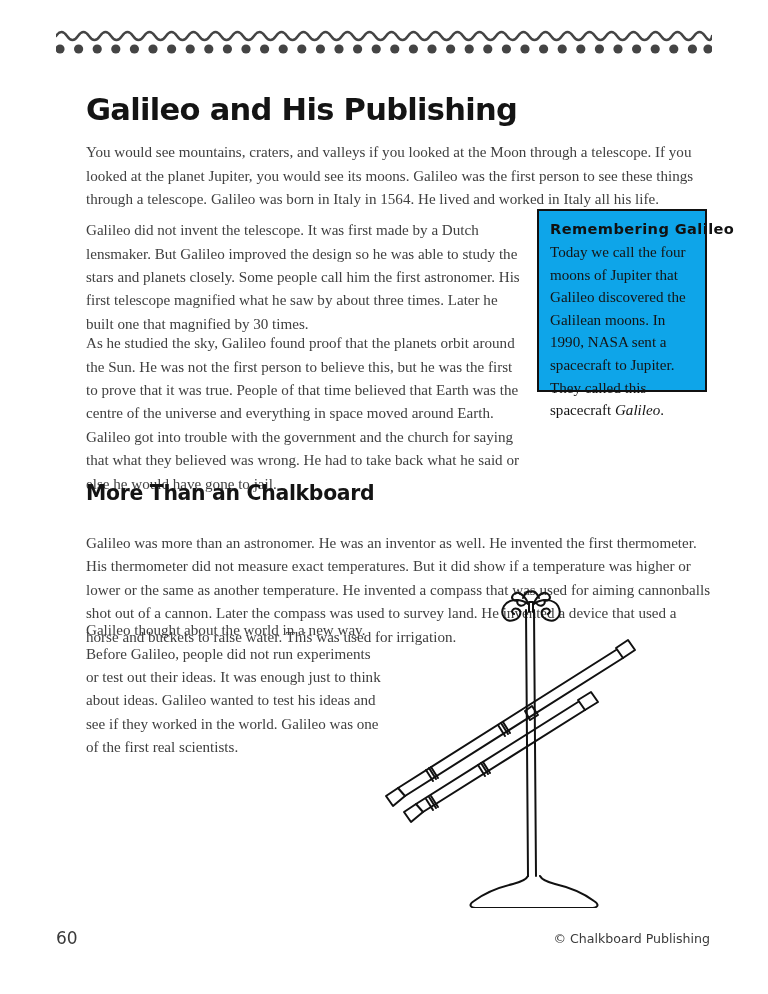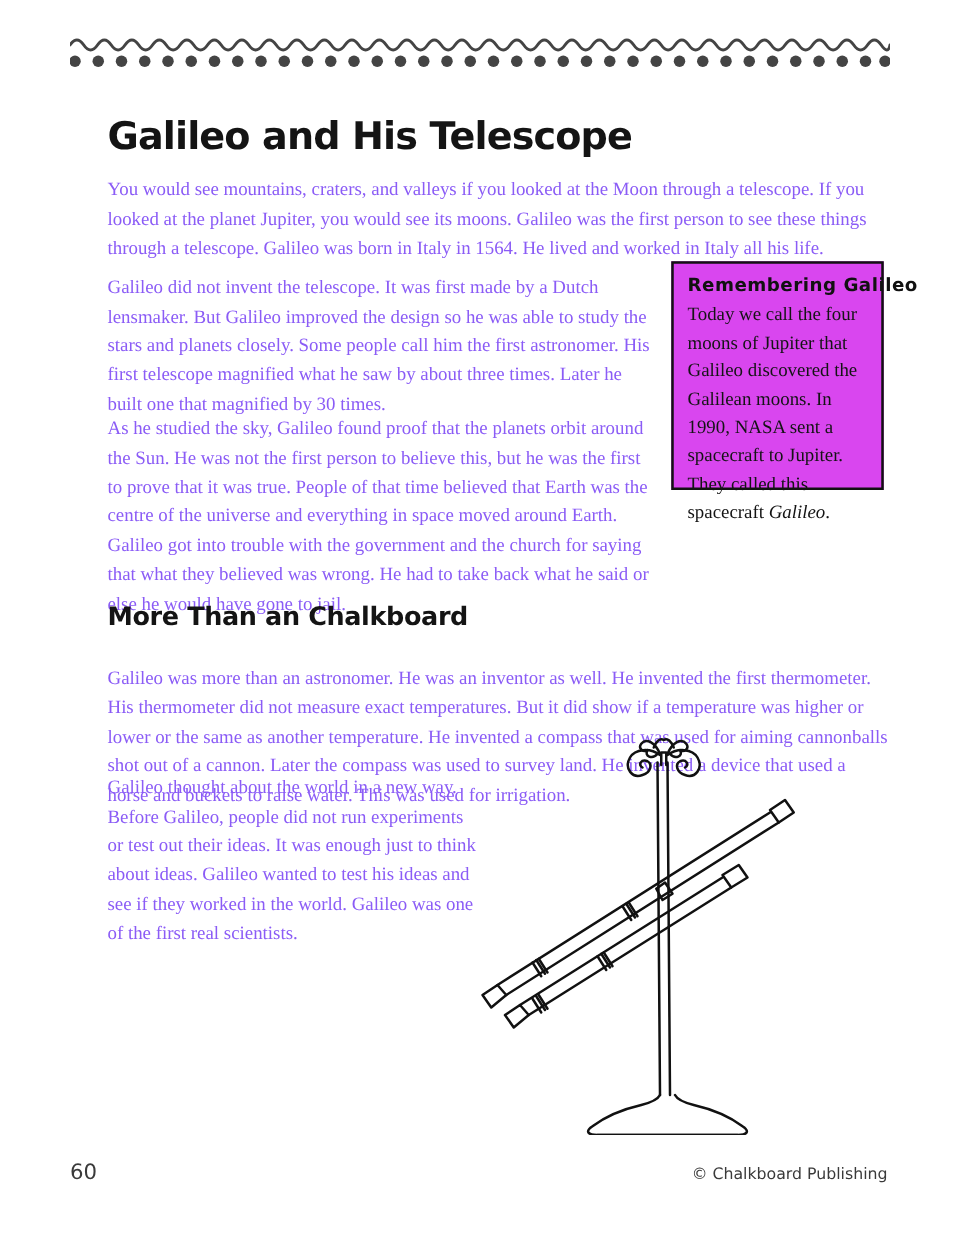--- a/index.html
+++ b/index.html
@@ -39,39 +39,39 @@
     color: #141414;
     white-space: nowrap;
   }
 
   
   .para {
     position: absolute;
     font-family: "Liberation Serif", serif;
     font-size: 15.1px;
     line-height: 23.4px;
-    color: #8b5cf6;
+    color: #404040;
     text-align: left;
   }
   #para-1 { left: 86px; top: 126px; width: 626px; }
   #para-2 { left: 86px; top: 204px; width: 438px; }
   #para-3 { left: 86px; top: 317px; width: 438px; }
   #para-4 { left: 86px; top: 492px; width: 626px; margin-top: 40px; }
   #para-5 { left: 86px; top: 604px; width: 300px; }
 
   
   .sidebar-box {
     position: absolute;
     left: 537px;
     top: 209px;
     width: 170px;
     height: 183px;
     border: 2px solid #111111;
     box-sizing: border-box;
-    background: #d946ef;
+    background: #0ea5e9;
     padding: 9px 11px 0 11px;
   }
   .sidebar-heading {
     font-family: "DejaVu Sans", sans-serif;
     font-weight: 700;
     font-size: 14.6px;
     letter-spacing: 0.4px;
     color: #111111;
     margin: 0 0 4px 0;
     white-space: nowrap;
@@ -181,21 +181,21 @@
         <circle cx="562" cy="23" r="4.6"></circle>
           <circle cx="580.6" cy="23" r="4.6"></circle>
           <circle cx="599.2" cy="23" r="4.6"></circle>
         <circle cx="617.8" cy="23" r="4.6"></circle>
           <circle cx="636.4" cy="23" r="4.6"></circle>
           <circle cx="652" cy="23" r="4.6"></circle>
       </g>
     </svg>
   </div>
 
-  <h1 class="page-title">Galileo and His Telescope</h1>
+  <h1 class="page-title">Galileo and His Publishing</h1>
 
   <p class="para" id="para-1">You would see mountains, craters, and valleys if you looked at the Moon through a telescope. If you looked at the planet Jupiter, you would see its moons. Galileo was the first person to see these things through a telescope. Galileo was born in Italy in 1564. He lived and worked in Italy all his life.</p>
   <p class="para" id="para-2">Galileo did not invent the telescope. It was first made by a Dutch lensmaker. But Galileo improved the design so he was able to study the stars and planets closely. Some people call him the first astronomer. His first telescope magnified what he saw by about three times. Later he built one that magnified by 30 times.</p>
   <p class="para" id="para-3">As he studied the sky, Galileo found proof that the planets orbit around the Sun. He was not the first person to believe this, but he was the first to prove that it was true. People of that time believed that Earth was the centre of the universe and everything in space moved around Earth. Galileo got into trouble with the government and the church for saying that what they believed was wrong. He had to take back what he said or else he would have gone to jail.</p>
 
   <div class="sidebar-box">
     <div class="sidebar-heading">Remembering Galileo</div>
     <div class="sidebar-text"><span>Today we call the four moons of Jupiter that Galileo discovered the Galilean moons. In 1990, NASA sent a spacecraft to Jupiter. They called this spacecraft </span><i>Galileo</i><span>.</span></div>
   </div>
 

